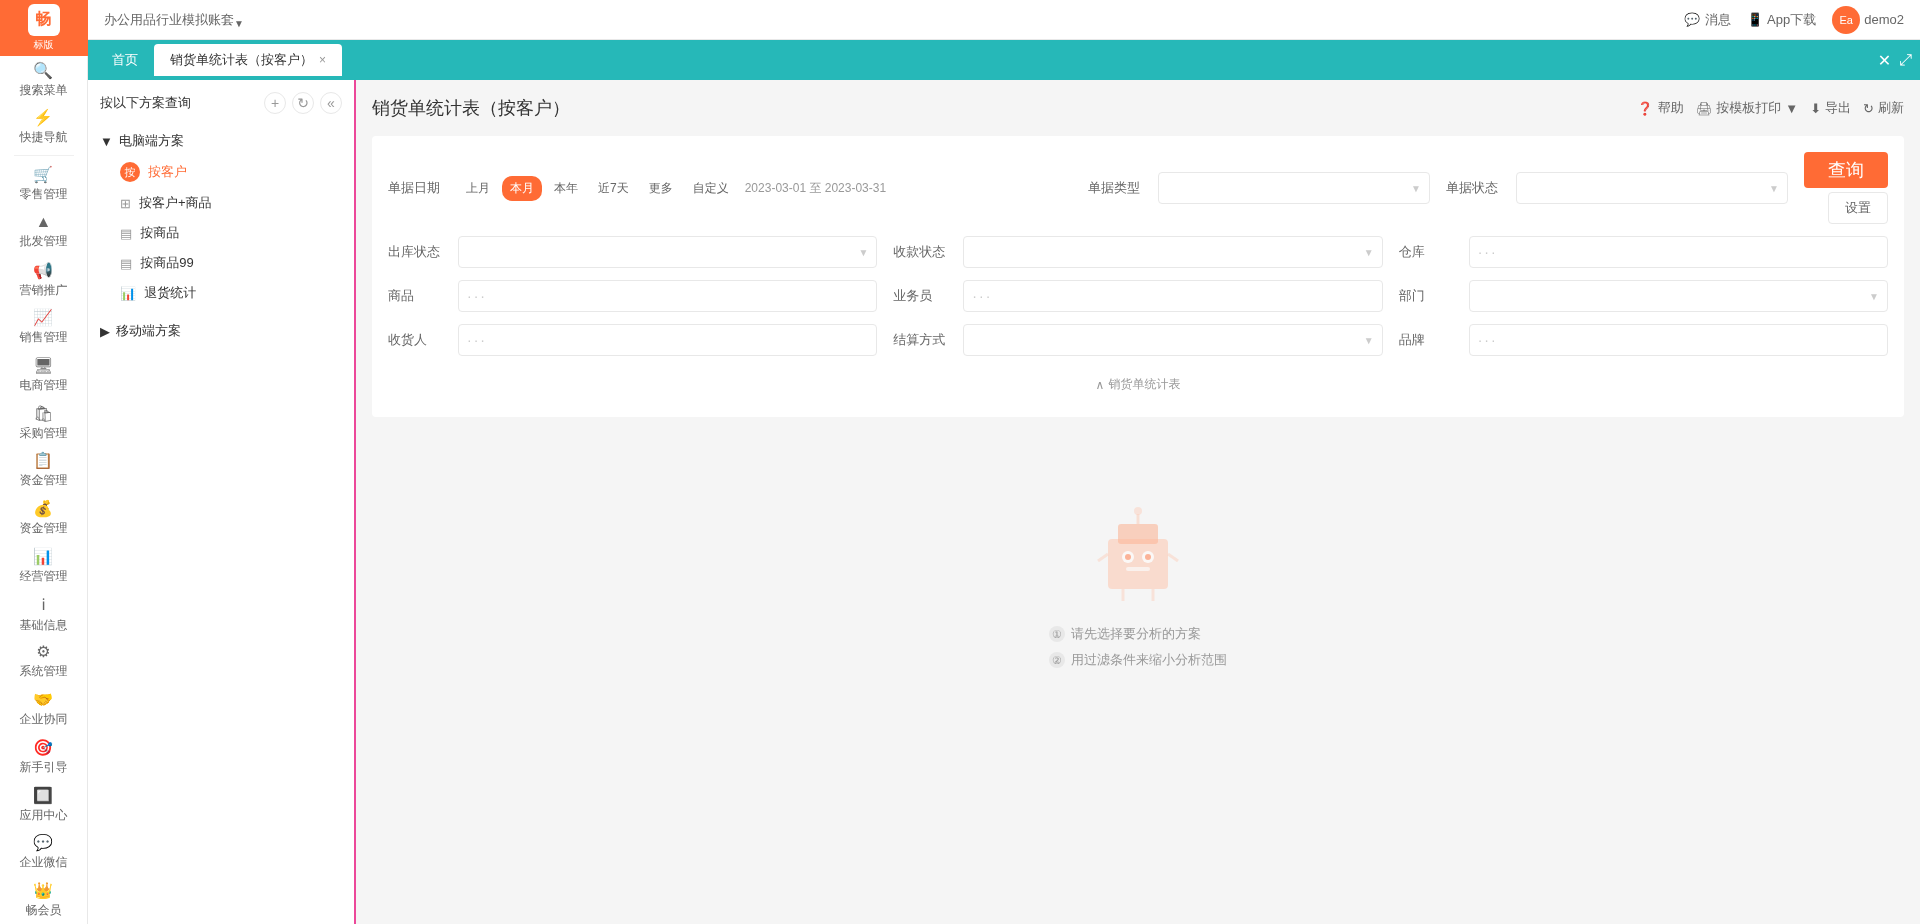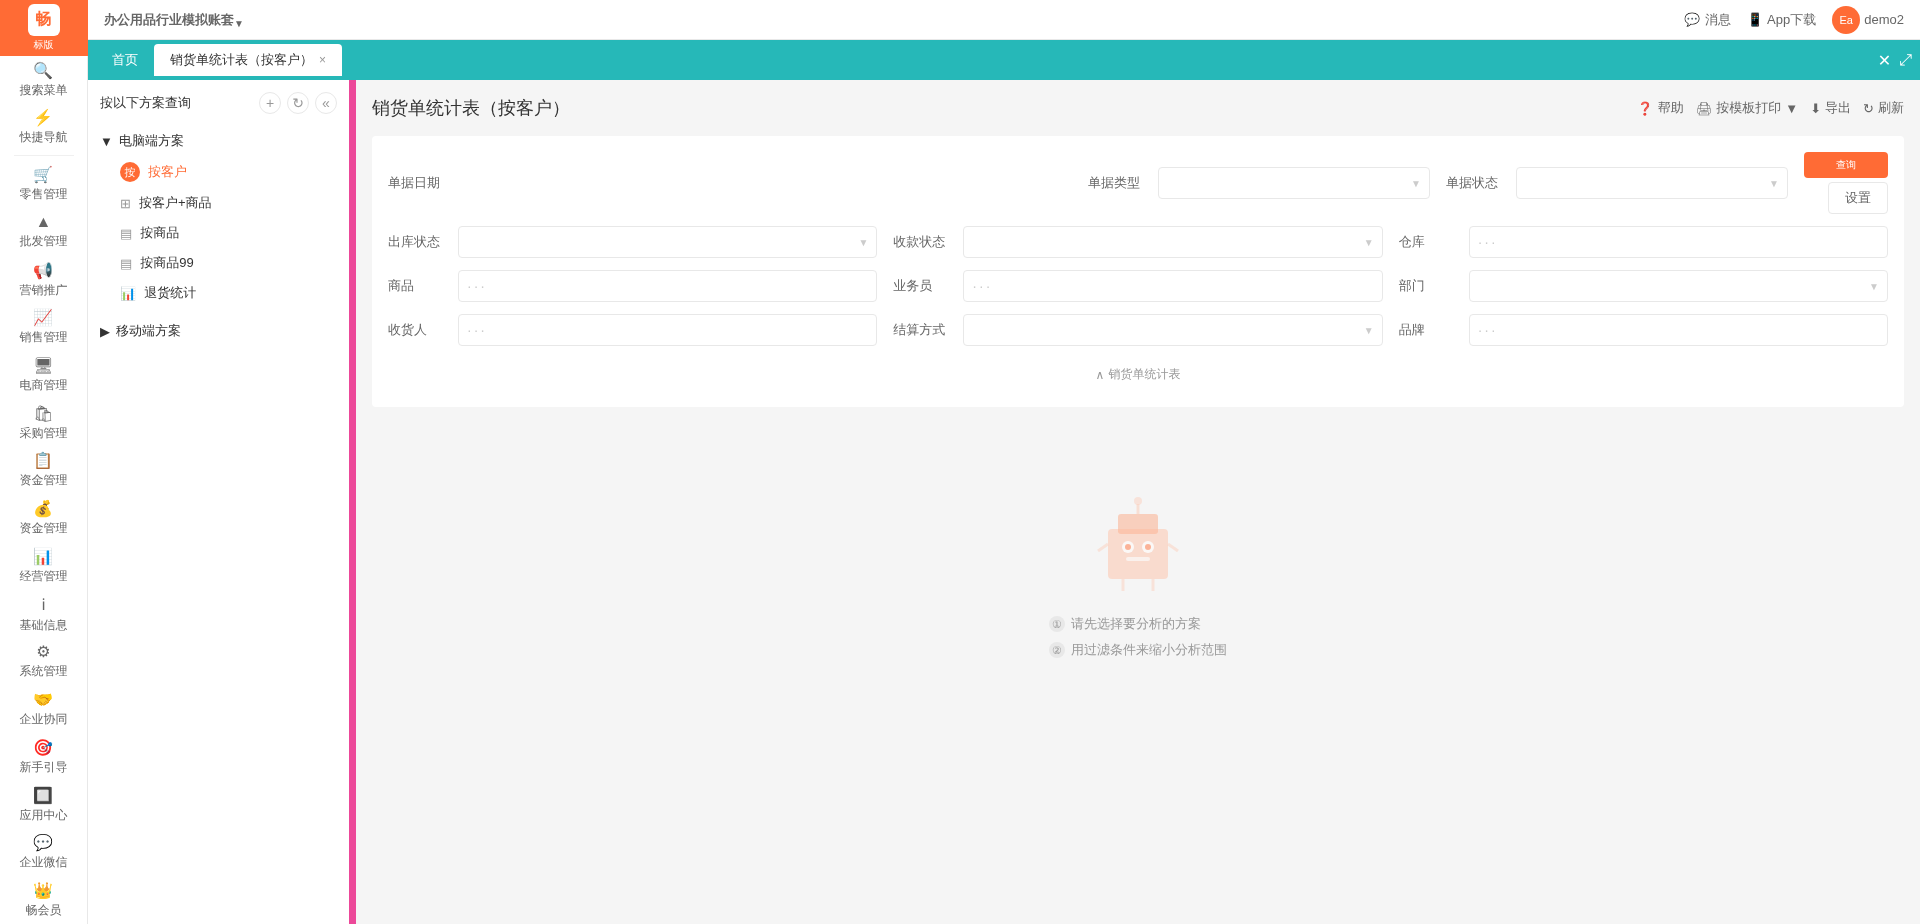--- a/index.html
+++ b/index.html
@@ -13,39 +13,39 @@
     .sidebar-item { width: 88px; height: 48px; display: flex; flex-direction: column; align-items: center; justify-content: center; cursor: pointer; color: #666; font-size: 12px; gap: 2px; }
     .sidebar-item .icon { font-size: 16px; }
     .sidebar-divider { width: 60px; height: 1px; background: #f0f0f0; margin: 4px 0; }
 
     
     .main { flex: 1; display: flex; flex-direction: column; overflow: hidden; }
 
     
     .top-header { height: 40px; background: #fff; border-bottom: 1px solid #e8e8e8; display: flex; align-items: center; padding: 0 16px; justify-content: space-between; flex-shrink: 0; }
     .top-header-left { display: flex; align-items: center; gap: 8px; color: #666; font-size: 13px; }
-    .top-header-left .app-selector { display: flex; align-items: flex-end; gap: 0; cursor: pointer; font-weight: bold; }
+    .top-header-left .app-selector { display: flex; align-items: flex-end; gap: 0; cursor: pointer; }
     .top-header-left .app-selector .chevron { font-size: 10px; }
     .top-header-right { display: flex; align-items: center; gap: 16px; color: #666; font-size: 13px; }
     .top-header-right .header-btn { display: flex; align-items: center; gap: 4px; cursor: pointer; }
     .avatar { width: 28px; height: 28px; border-radius: 50%; background: #ff6b35; display: flex; align-items: center; justify-content: center; color: #fff; font-size: 11px; }
 
     
     .tab-bar { height: 40px; background: #26b8b8; display: flex; align-items: center; padding: 0 8px; flex-shrink: 0; }
     .tab { height: 32px; padding: 0 16px; display: flex; align-items: center; gap: 6px; border-radius: 4px 4px 0 0; cursor: pointer; font-size: 13px; color: rgba(255,255,255,0.8); }
     .tab.active { background: #fff; color: #333; border-radius: 4px 4px 0 0; }
     .tab .close-btn { font-size: 12px; color: #999; cursor: pointer; }
     .tab-home { background: transparent; color: #fff; }
     .tab-bar-expand { margin-left: auto; color: #fff; cursor: pointer; font-size: 16px; display: flex; gap: 8px; }
 
     
     .content { flex: 1; display: flex; overflow: hidden; background: #f5f5f5; }
 
     
-    .left-panel { width: 268px; background: #fff; border-right: 7px solid #ec4899; flex-shrink: 0; overflow-y: auto; }
+    .left-panel { width: 268px; background: #fff; border-right: 2px solid #ec4899; flex-shrink: 0; overflow-y: auto; }
     .left-panel-header { padding: 12px 12px 8px; display: flex; align-items: center; justify-content: space-between; }
     .left-panel-title { font-size: 13px; color: #333; font-weight: 500; }
     .left-panel-actions { display: flex; align-items: center; gap: 6px; }
     .panel-action-btn { width: 22px; height: 22px; border-radius: 50%; display: flex; align-items: center; justify-content: center; cursor: pointer; color: #999; font-size: 14px; border: 1px solid #e8e8e8; background: #fff; }
     .tree-section { padding: 4px 0; }
     .tree-parent { padding: 6px 12px; display: flex; align-items: center; gap: 6px; cursor: pointer; color: #333; font-size: 13px; }
     .tree-child { padding: 6px 12px 6px 32px; display: flex; align-items: center; gap: 8px; cursor: pointer; color: #333; font-size: 13px; }
     .tree-child.active { color: #ff6b35; }
     .tree-child .child-icon { width: 20px; height: 20px; border-radius: 50%; background: #ff6b35; display: flex; align-items: center; justify-content: center; color: #fff; font-size: 11px; }
     .tree-child .child-icon-sm { font-size: 13px; color: #999; }
@@ -68,21 +68,21 @@
     .filter-input .dots { color: #ccc; font-size: 14px; letter-spacing: 2px; }
 
     
     .date-filter { display: flex; align-items: center; flex: 1; gap: 4px; }
     .date-tab { padding: 4px 8px; font-size: 12px; cursor: pointer; color: #666; border-radius: 2px; }
     .date-tab.active { background: #ff6b35; color: #fff; border-radius: 10px; }
     .date-range { font-size: 12px; color: #999; margin-left: 4px; }
 
     
     .query-btn-group { display: flex; flex-direction: column; gap: 4px; justify-content: flex-start; flex-shrink: 0; }
-    .btn-query { background: #ff6b35; color: #fff; border: none; border-radius: 4px; padding: 6px 20px; cursor: pointer; font-size: 10px; white-space: nowrap; }
+    .btn-query { background: #ff6b35; color: #fff; border: none; border-radius: 4px; padding: 6px 20px; cursor: pointer; font-size: 18px; white-space: nowrap; }
     .btn-settings { background: #fff; color: #666; border: 1px solid #e8e8e8; border-radius: 4px; padding: 6px 16px; cursor: pointer; font-size: 13px; white-space: nowrap; margin-left: 24px; }
 
     
     .collapse-bar { display: flex; align-items: center; justify-content: center; padding: 8px 0; cursor: pointer; color: #999; font-size: 12px; gap: 4px; }
 
     
     .empty-state { display: flex; flex-direction: column; align-items: center; justify-content: center; padding: 60px 0; }
     .empty-icon { width: 120px; height: 120px; margin-bottom: 16px; position: relative; }
     .empty-tips { color: #999; font-size: 13px; }
     .empty-tips .tip-item { display: flex; align-items: center; gap: 6px; margin-bottom: 8px; }
@@ -292,20 +292,29 @@
             <span>刷新</span>
           </div>
         </div>
       </div>
 
       <div class="filter-card">
 
         <div class="filter-row">
           <div class="filter-item" style="flex: 2; justify-content: space-between;">
             <span class="filter-label">单据日期</span>
+            <div class="date-filter">
+              <span class="date-tab">上月</span>
+              <span class="date-tab active">本月</span>
+              <span class="date-tab">本年</span>
+              <span class="date-tab">近7天</span>
+              <span class="date-tab">更多</span>
+              <span class="date-tab">自定义</span>
+              <span class="date-range">2023-03-01 至 2023-03-31</span>
+            </div>
           </div>
           <div class="filter-item">
             <span class="filter-label">单据类型</span>
             <div class="filter-input">
               <span class="placeholder"></span>
               <span class="chevron">▼</span>
             </div>
           </div>
           <div class="filter-item">
             <span class="filter-label">单据状态</span>

